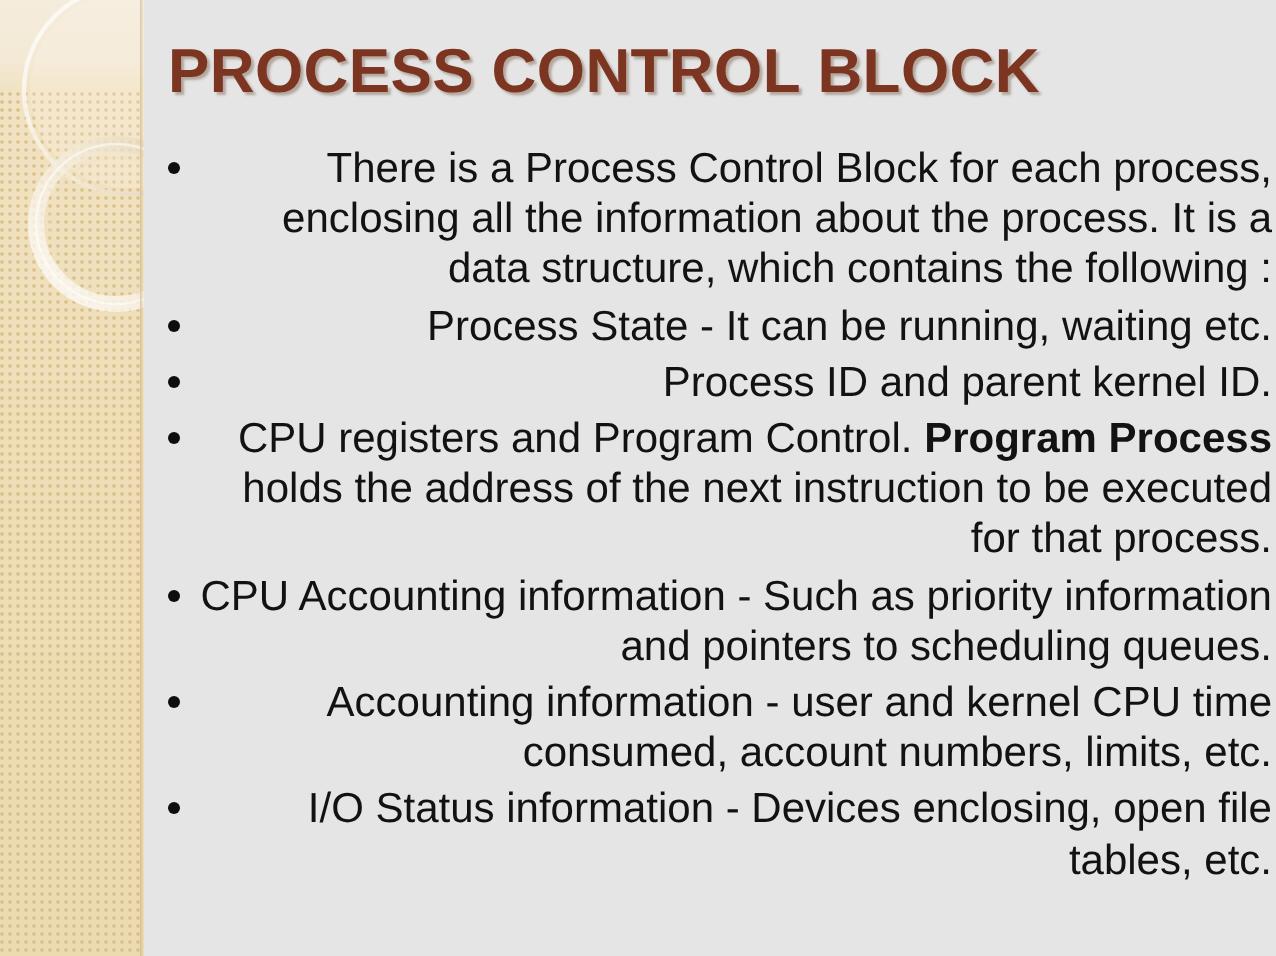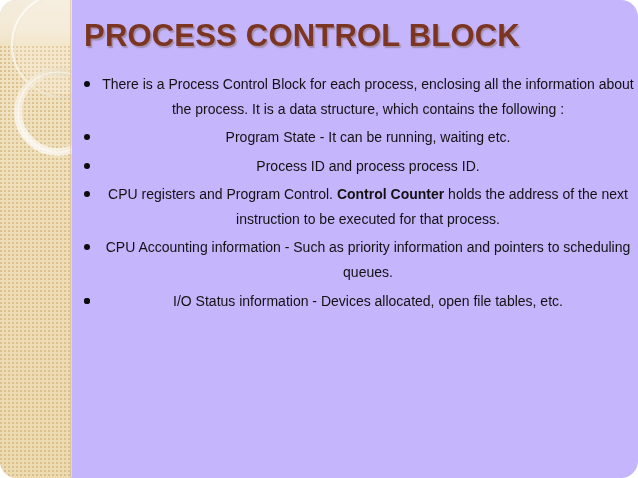--- a/index.html
+++ b/index.html
@@ -11,23 +11,22 @@
     width: 638px;
     height: 478px;
     overflow: hidden;
     font-family: "Liberation Sans", sans-serif;
   }
 
   #slide {
     position: relative;
     width: 638px;
     height: 478px;
-    background: #c4b5fd;
+    background: #e5e5e5;
     overflow: hidden;
-    border-radius: 17px;
   }
 
   
   #sidebar {
     position: absolute;
     left: 0;
     top: 0;
     width: 72px;
     height: 478px;
     overflow: hidden;
@@ -91,24 +90,24 @@
     left: 80px;
     top: 72px;
     width: 556px;
     height: 406px;
     overflow: hidden;
   }
   .bullet {
     position: relative;
     padding-left: 20px;
     margin: 0 0 3px 0;
-    font-size: 14px;
+    font-size: 21px;
     line-height: 25.2px;
     color: #121212;
-    text-align: center;
+    text-align: right;
   }
   .bullet .dot {
     position: absolute;
     left: 4px;
     top: 9px;
     width: 6px;
     height: 6px;
     border-radius: 50%;
     background: #0d0d0d;
   }
@@ -155,21 +154,21 @@
     </svg>
 
     <div class="side-edge"></div>
   </div>
 
   <div id="title">PROCESS CONTROL BLOCK</div>
 
   <div id="body">
 
   <p class="bullet"><span class="dot"></span><span>There is a Process Control Block for each process, enclosing all the information about the process. It is a data structure, which contains the following :</span></p>
-      <p class="bullet"><span class="dot"></span><span>Program State - It can be running, waiting etc.</span></p>
-      <p class="bullet"><span class="dot"></span><span>Process ID and process process ID.</span></p>
-      <p class="bullet"><span class="dot"></span><span>CPU registers and Program Control. </span><b>Control Counter</b><span> holds the address of the next instruction to be executed for that process.</span></p>
+      <p class="bullet"><span class="dot"></span><span>Process State - It can be running, waiting etc.</span></p>
+      <p class="bullet"><span class="dot"></span><span>Process ID and parent kernel ID.</span></p>
+      <p class="bullet"><span class="dot"></span><span>CPU registers and Program Control. </span><b>Program Process</b><span> holds the address of the next instruction to be executed for that process.</span></p>
       <p class="bullet"><span class="dot"></span><span>CPU Accounting information - Such as priority information and pointers to scheduling queues.</span></p>
-      <p class="bullet"><span class="dot"></span></p>
-      <p class="bullet"><span class="dot"></span><span>I/O Status information - Devices allocated, open file tables, etc.</span></p>
+      <p class="bullet"><span class="dot"></span><span>Accounting information - user and kernel CPU time consumed, account numbers, limits, etc.</span></p>
+      <p class="bullet"><span class="dot"></span><span>I/O Status information - Devices enclosing, open file tables, etc.</span></p>
     </div>
 
 </div>
 
 </body></html>

